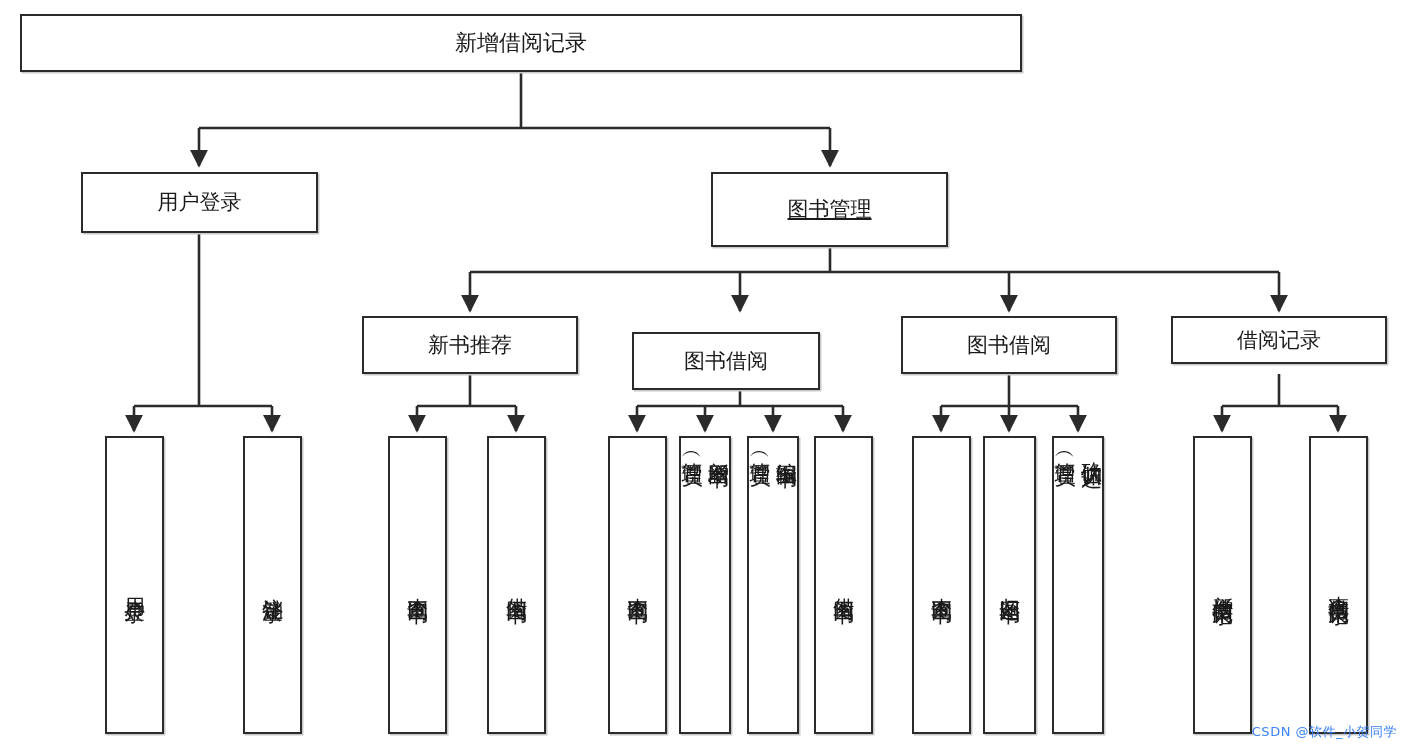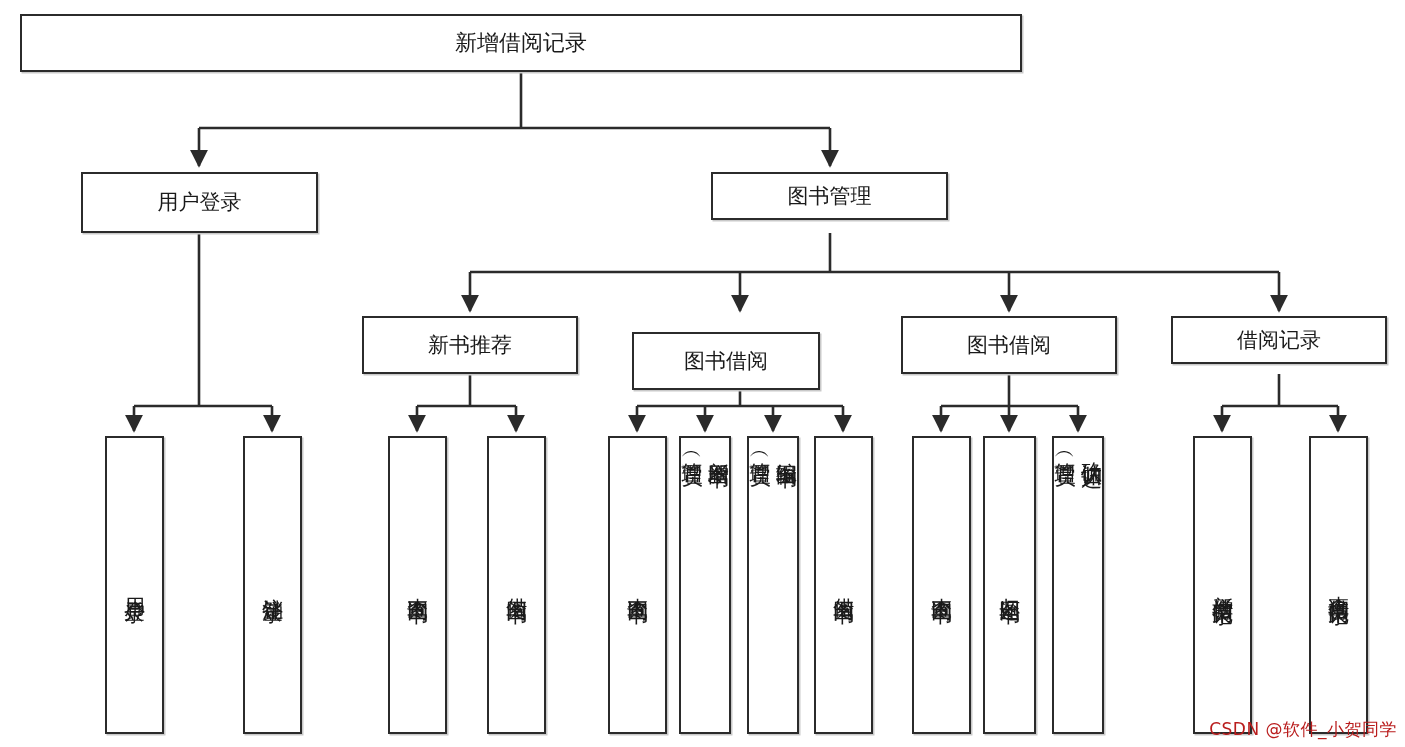--- a/index.html
+++ b/index.html
@@ -64,22 +64,22 @@
     max-height: 100%;
   }
   .node.vertical.centered {
     align-items: center;
     padding-top: 0;
   }
   #watermark {
     position: absolute;
     right: 8px;
     bottom: 6px;
-    font-size: 17px;
-    color: #b91c1c;
+    font-size: 13px;
+    color: #3b82f6;
     letter-spacing: 0.5px;
     white-space: nowrap;
     user-select: none;
   }
 </style>
 </head>
 <body>
 
 <div id="canvas">
 
@@ -134,21 +134,21 @@
   </svg>
 
   <div class="node root horizontal" style="left:20px; top:14px; width:1002px; height:58px;">
     <span class="label">新增借阅记录</span>
   </div>
 
   <div class="node horizontal" style="left:81px; top:172px; width:237px; height:61px;">
     <span class="label">用户登录</span>
   </div>
 
-  <div class="node horizontal" style="left:711px; top:172px; width:237px; height:48px;">
+  <div class="node horizontal" style="left:711px; top:172px; width:237px; height:75px;text-decoration:underline;">
     <span class="label">图书管理</span>
   </div>
 
   <div class="node horizontal" style="left:362px; top:316px; width:216px; height:58px;justify-content:center;">
     <span class="label">新书推荐</span>
   </div>
 
   <div class="node horizontal" style="left:632px; top:332px; width:188px; height:58px;">
     <span class="label">图书借阅</span>
   </div>

